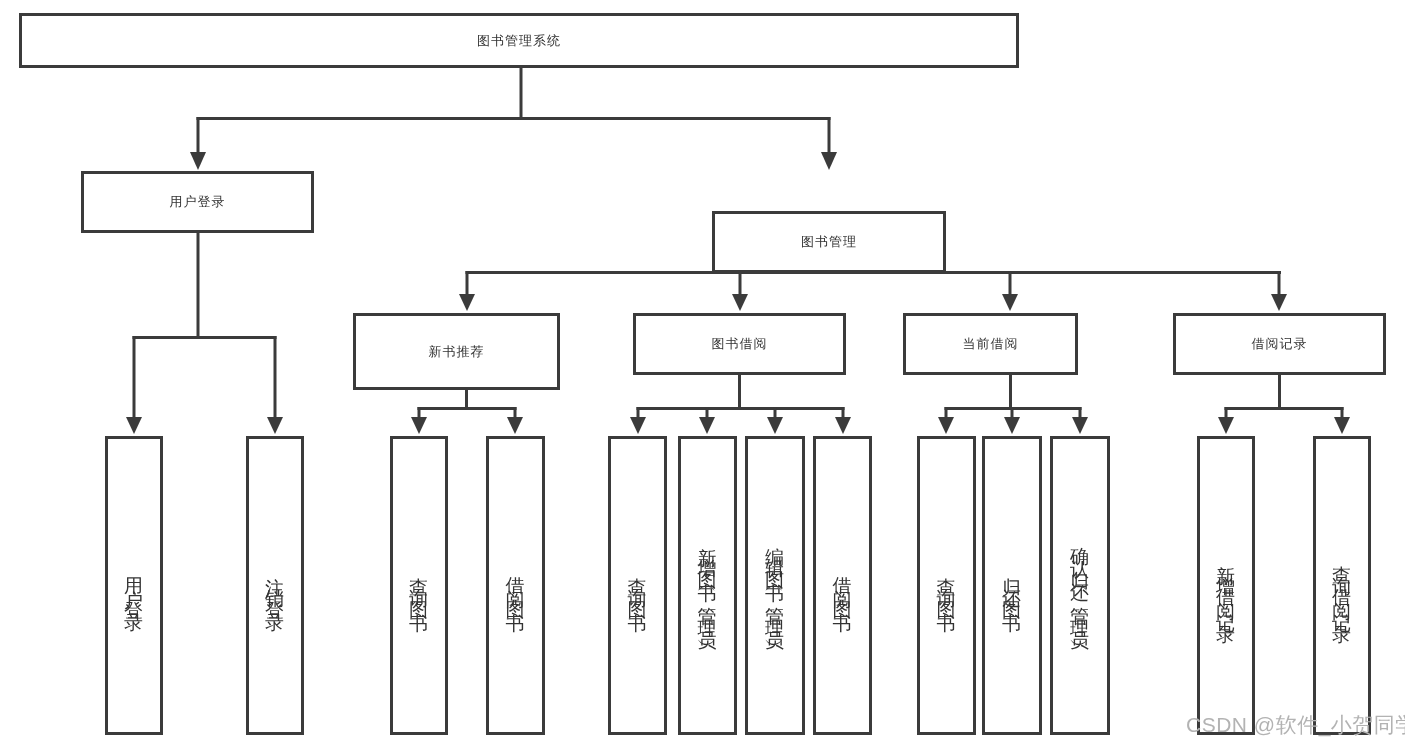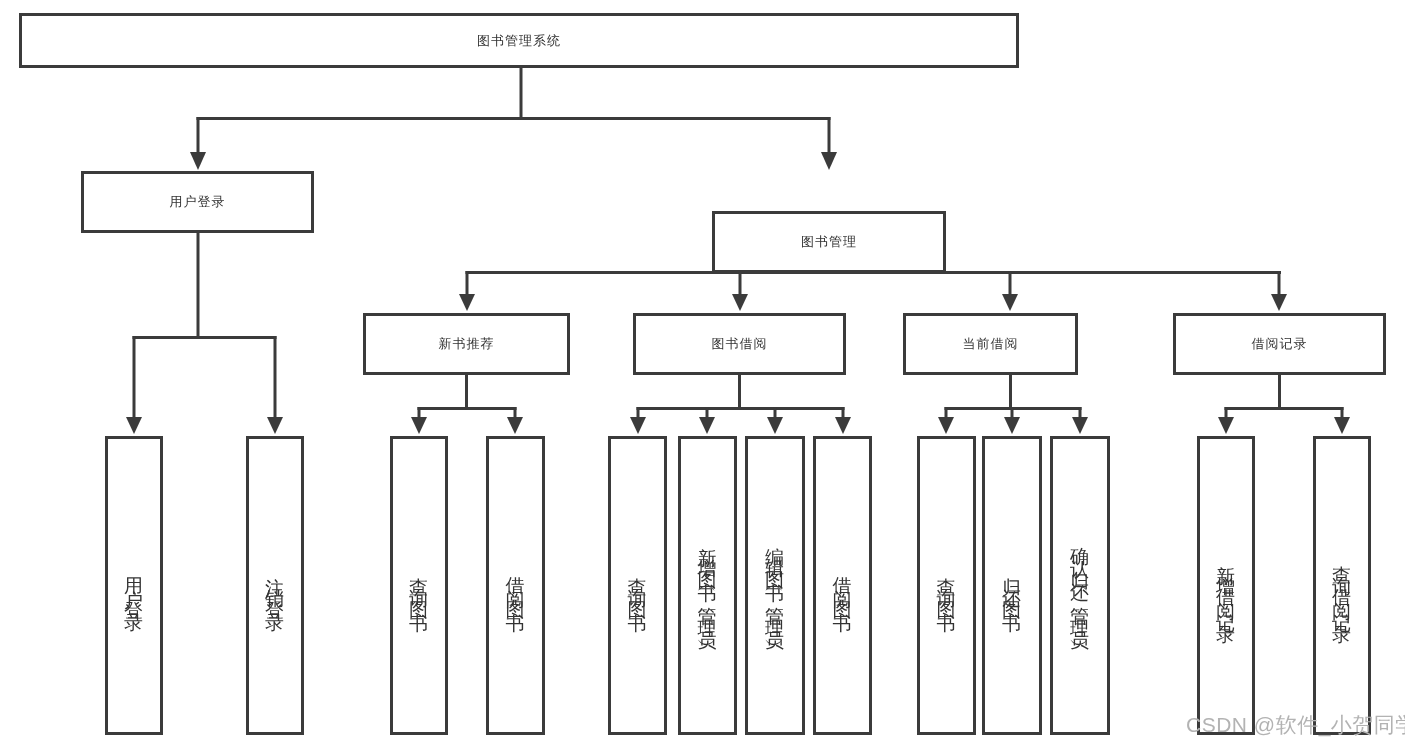--- a/index.html
+++ b/index.html
@@ -143,21 +143,21 @@
     <span>图书管理系统</span>
   </div>
 
   <div class="hbox" style="left:81px; top:171px; width:233px; height:62px;">
     <span>用户登录</span>
   </div>
   <div class="hbox" style="left:712px; top:171px; width:234px; height:62px;margin-top:40px;">
     <span>图书管理</span>
   </div>
 
-  <div class="hbox" style="left:363px; top:313px; width:207px; height:62px;">
+  <div class="hbox" style="left:353px; top:313px; width:207px; height:77px;">
     <span>新书推荐</span>
   </div>
   <div class="hbox" style="left:633px; top:313px; width:213px; height:62px;text-align:right;">
     <span>图书借阅</span>
   </div>
   <div class="hbox" style="left:903px; top:313px; width:175px; height:62px;">
     <span>当前借阅</span>
   </div>
   <div class="hbox" style="left:1173px; top:313px; width:213px; height:62px;">
     <span>借阅记录</span>

